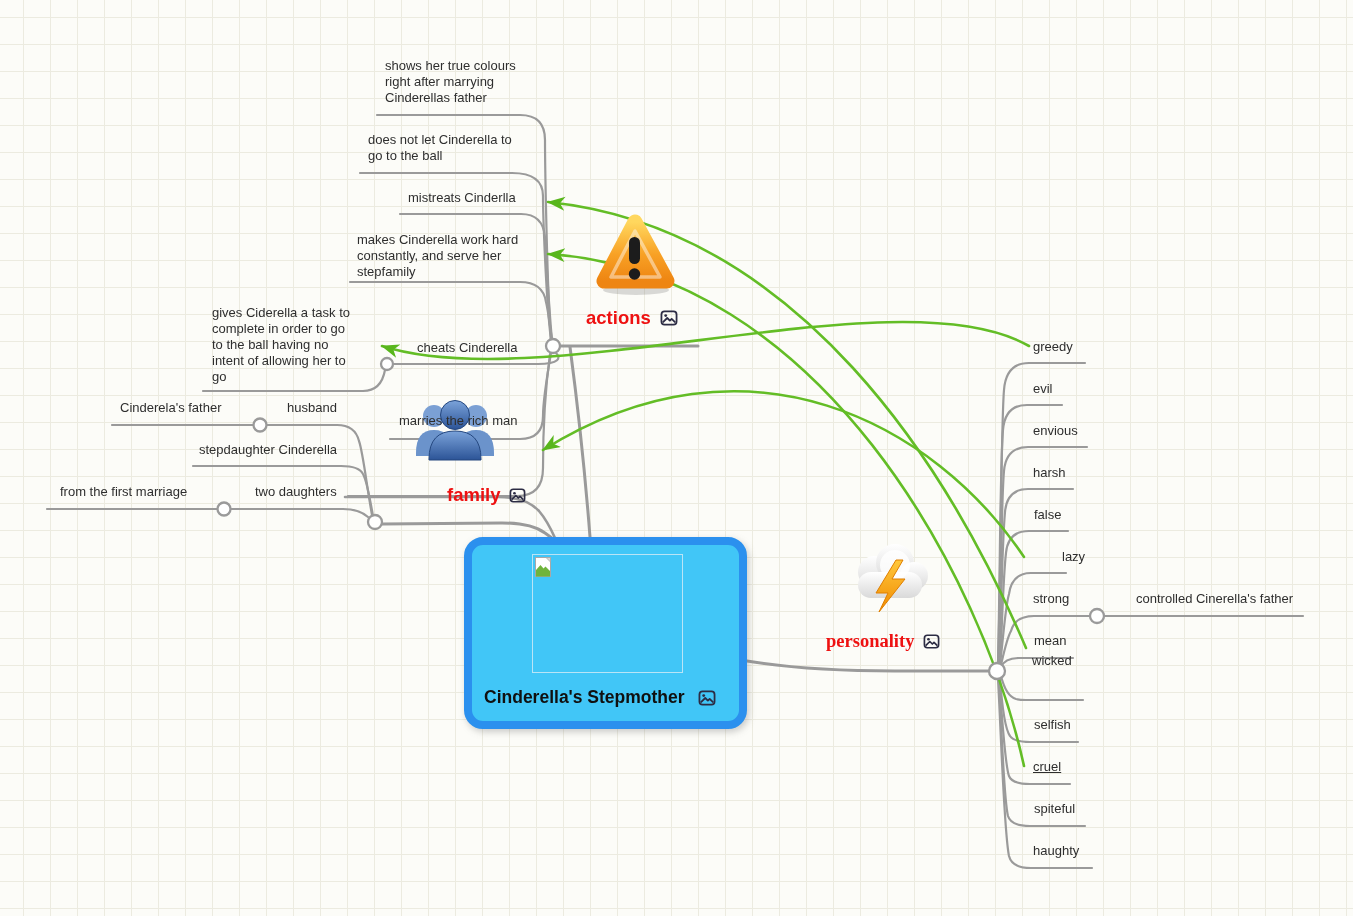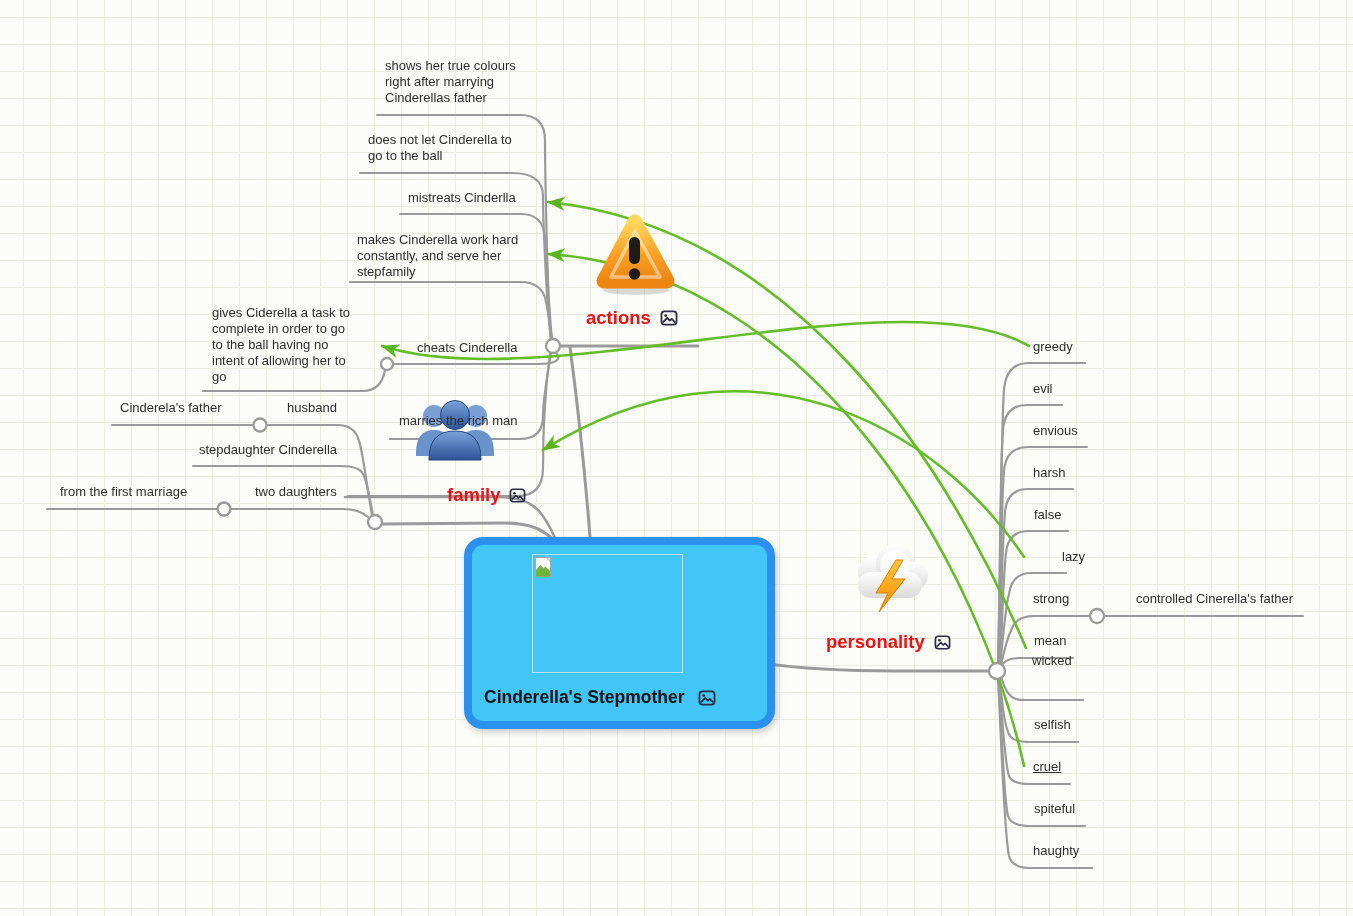--- a/index.html
+++ b/index.html
@@ -20,21 +20,21 @@
     white-space:pre-line;
   }
   .branch-label{
     position:absolute; z-index:2;
     display:flex; align-items:center; gap:9px;
     font-size:18.5px; font-weight:bold; color:#ee1111;
   }
   .img-icon{color:#2c2c44; flex:none;}
   .central-node{
     position:absolute; z-index:1;
-    left:464px; top:537px; width:311px; height:192px;
+    left:464px; top:537px; width:283px; height:192px;
     box-sizing:border-box;
     background:#41c6f7;
     border:8px solid #2b90ee;
     border-radius:19px;
     box-shadow:2px 3px 7px rgba(110,110,110,0.35);
   }
   .photo-frame{
     position:absolute; left:60px; top:9px; width:149px; height:117px;
     border:1px solid #b9e4f6;
   }
@@ -190,21 +190,21 @@
         <circle cx="6.3" cy="6.3" r="1.6" fill="currentColor"></circle>
         <path d="M3,14 L8,9 L11,12 L13,10 L17,14" fill="none" stroke="currentColor" stroke-width="2" stroke-linejoin="round"></path>
       </svg>
   </div>
   <div class="nl" style="left:287px; top:400px;">husband</div>
   <div class="nl" style="left:120px; top:400px;">Cinderela's father</div>
   <div class="nl" style="left:199px; top:442px;">stepdaughter Cinderella</div>
   <div class="nl" style="left:255px; top:484px;">two daughters</div>
   <div class="nl" style="left:60px;  top:484px;">from the first marriage</div>
 
-  <div class="branch-label" style="left:826px; top:631px;">
+  <div class="branch-label" style="left:826px; top:631px;font-family:Liberation Serif, serif;">
     <span>personality</span>
     <svg class="img-icon" viewBox="0 0 20 18" width="17" height="15">
         <rect x="1.5" y="1.5" width="17" height="15" rx="3.5" fill="none" stroke="currentColor" stroke-width="2"></rect>
         <circle cx="6.3" cy="6.3" r="1.6" fill="currentColor"></circle>
         <path d="M3,14 L8,9 L11,12 L13,10 L17,14" fill="none" stroke="currentColor" stroke-width="2" stroke-linejoin="round"></path>
       </svg>
   </div>
   <div class="nl" style="left:1033px; top:339px;">greedy</div>
   <div class="nl" style="left:1033px; top:381px;">evil</div>
   <div class="nl" style="left:1033px; top:423px;">envious</div>

